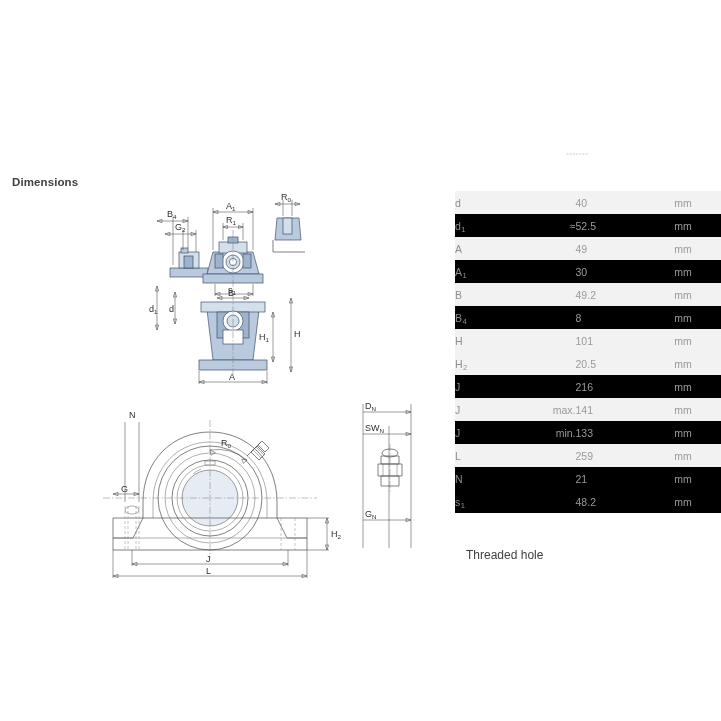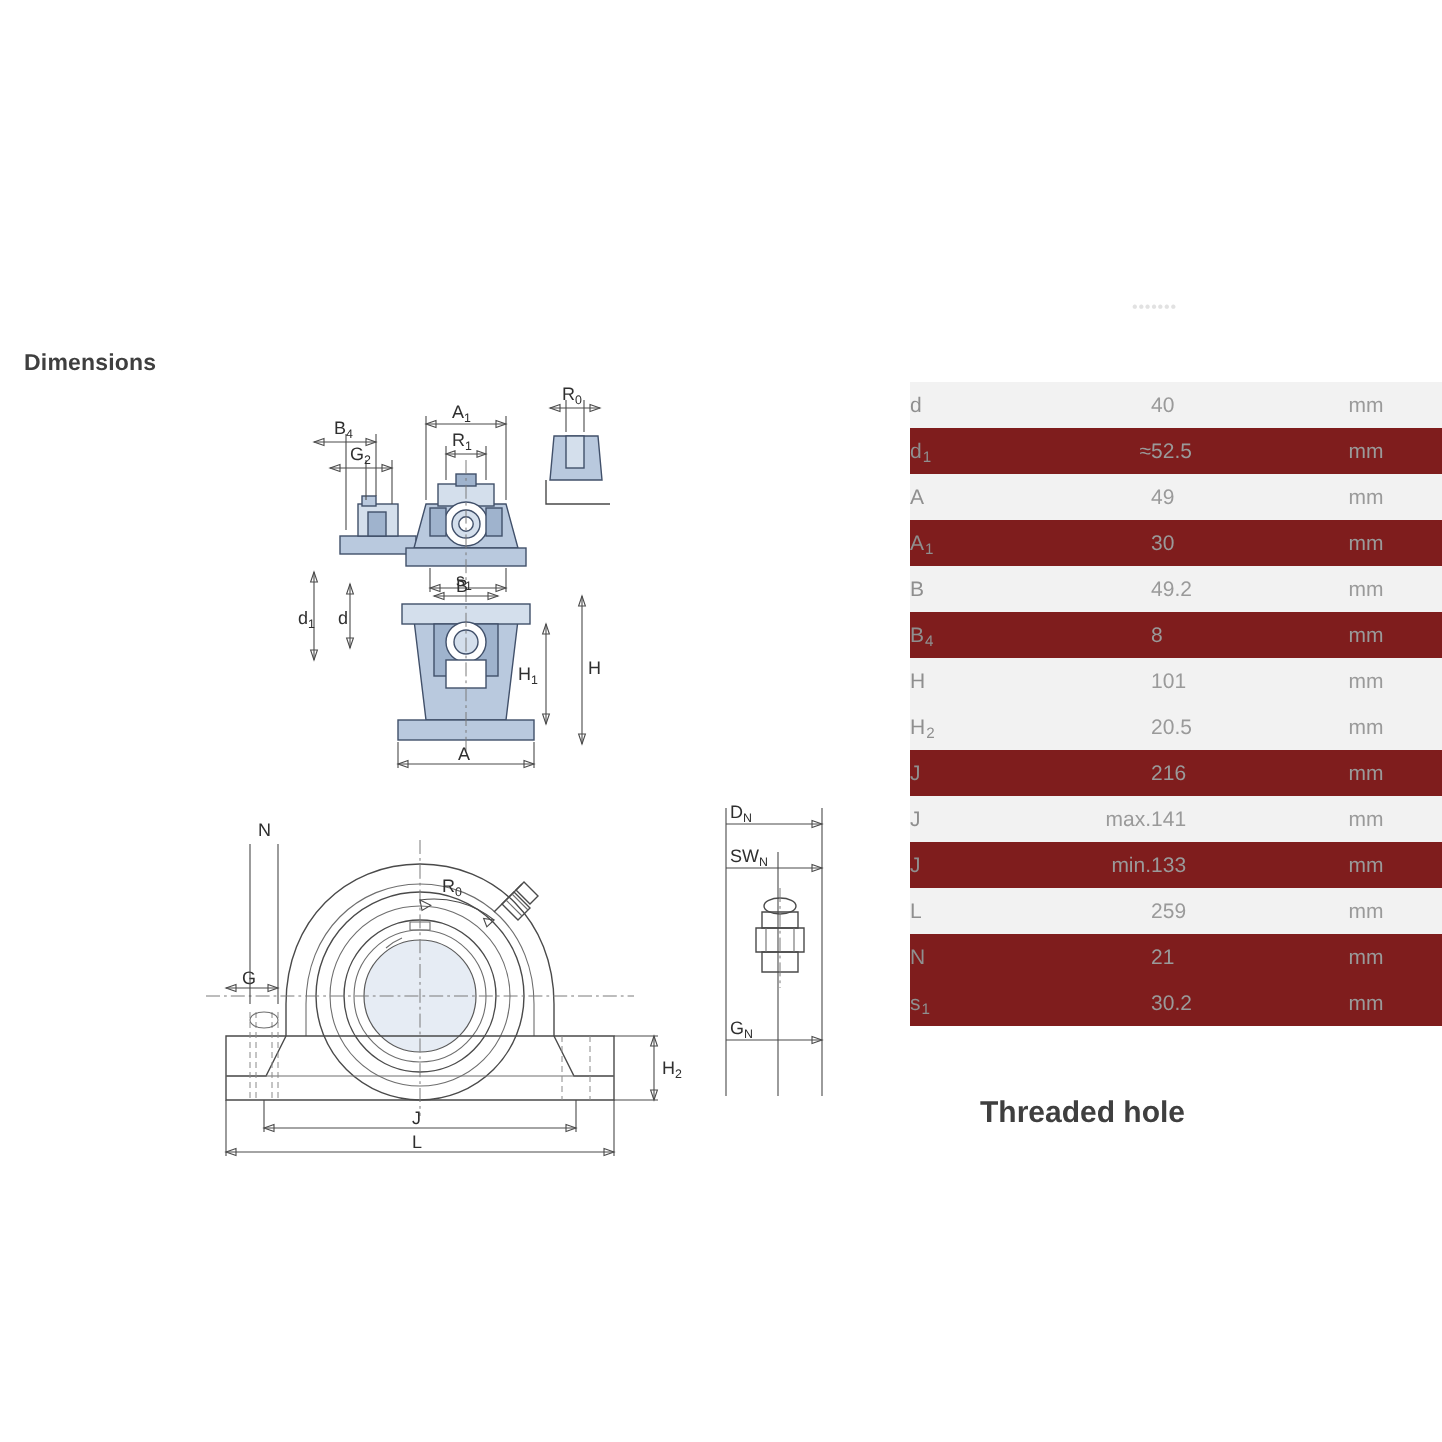--- a/index.html
+++ b/index.html
@@ -56,21 +56,21 @@
     position: absolute;
     left: 455px;
     top: 191px;
     width: 266px;
     border-collapse: collapse;
     font-size: 10.5px;
     color: #9a9a9a;
   }
   #dim-table tr { height: 23px; }
   #dim-table tr.odd  { background: #f2f2f2; }
-  #dim-table tr.even { background: #7f1d1d; }
+  #dim-table tr.even { background: #000000; }
   #dim-table td {
     padding: 0;
     vertical-align: middle;
     font-weight: normal;
     white-space: nowrap;
   }
   td.c-sym  { width: 58px; padding-left: 10px; color: #8f8f8f; }
   td.c-qual { width: 58px; text-align: right; padding-right: 8px; }
   td.c-val  { width: 95px; padding-left: 10px; margin-top: 29px; }
   td.c-unit { width: 45px; padding-left: 0px; }
@@ -78,24 +78,24 @@
     font-size: 7.6px;
     vertical-align: baseline;
     position: relative;
     bottom: -2px;
     padding-left: 0.5px;
   }
 
   
   #threaded-hole-heading {
     position: absolute;
-    left: 490px;
+    left: 466px;
     top: 548px;
-    font-size: 15px;
-    font-weight: bold;
+    font-size: 12px;
+    font-weight: normal;
     color: #3f3f3f;
   }
 
   
   .ln      { stroke: #4a4a4a; stroke-width: 0.7; fill: none; }
   .ln-thin { stroke: #6e6e6e; stroke-width: 0.55; fill: none; }
   .dim     { stroke: #4a4a4a; stroke-width: 0.55; fill: none; }
   .ctr     { stroke: #7a7a7a; stroke-width: 0.5; fill: none;
              stroke-dasharray: 7 2 1.4 2; }
   .hid     { stroke: #8a8a8a; stroke-width: 0.5; fill: none;
@@ -437,19 +437,19 @@
       </tr>
       <tr class="even">
         <td class="c-sym">N</td>
         <td class="c-qual"></td>
         <td class="c-val">21</td>
         <td class="c-unit">mm</td>
       </tr>
       <tr class="even">
         <td class="c-sym">s<sub>1</sub></td>
         <td class="c-qual"></td>
-        <td class="c-val">30.2</td>
+        <td class="c-val">48.2</td>
         <td class="c-unit">mm</td>
       </tr>
     </tbody>
 </table>
 
 <div id="threaded-hole-heading">Threaded hole</div>
 
 </body></html>

